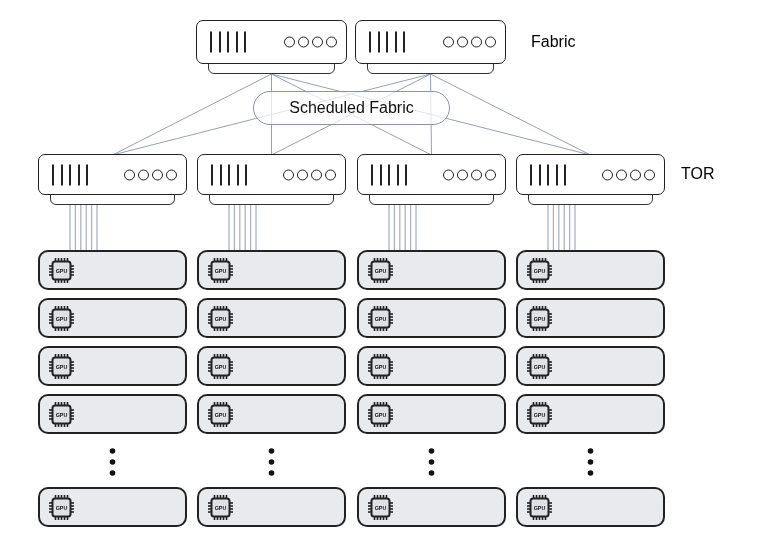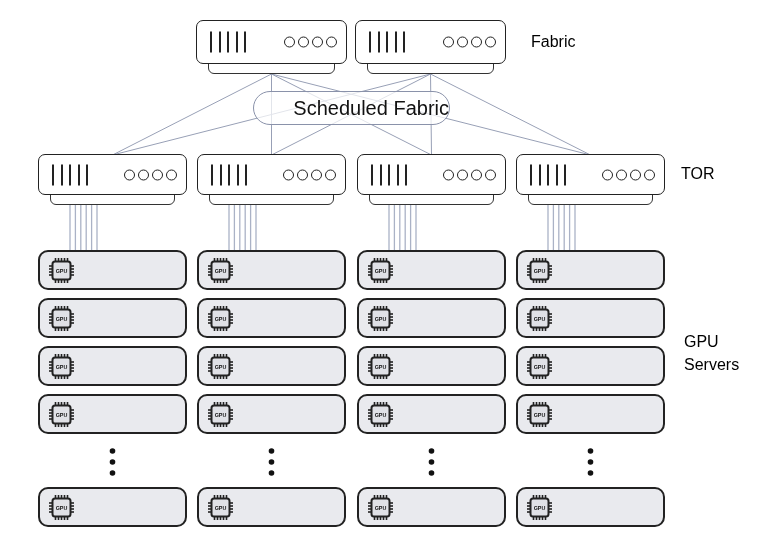--- a/index.html
+++ b/index.html
@@ -9,22 +9,22 @@
   .switch-body { position:absolute; background:#fff; border:1.7px solid #222; border-radius:7px; z-index:2; }
   .switch-tray { position:absolute; background:#fff; border:1.5px solid #333; border-radius:3px 3px 6px 6px; z-index:1; }
   .vents { position:absolute; left:13px; top:50%; transform:translateY(-50%); display:flex; gap:6.5px; }
   .vents i { display:block; width:2px; height:21px; background:#222; }
   .ports { position:absolute; right:9px; top:50%; transform:translateY(-50%); display:flex; gap:3px; }
   .ports i { display:block; width:11px; height:11px; border:1.6px solid #222; border-radius:50%; background:#fff; }
   .server { position:absolute; background:#e9eaee; border:2px solid #222; border-radius:10px; z-index:2;
             display:flex; align-items:center; padding-left:8px; }
   .pill { position:absolute; left:253px; top:91px; width:197px; height:34px;
           border:1.5px solid #8a92aa; border-radius:17px; background:rgba(255,255,255,0.72);
-          z-index:3; display:flex; align-items:center; justify-content:flex-end;
-          font-size:20px; color:#111; }
+          z-index:3; display:flex; align-items:center; justify-content:center;
+          font-size:16px; color:#111; }
   .lbl { position:absolute; font-weight:normal; font-size:16px; color:#000; z-index:4; }
   #lbl-fabric { left:531px; top:33px; }
   #lbl-tor { left:681px; top:165px; }
   #lbl-gpu { left:684px; top:330px; width:68px; line-height:23px; }
 </style>
 </head>
 <body>
 
 <div class="canvas" id="canvas">
   <svg id="wires" class="wires" width="768" height="558">
@@ -71,21 +71,20 @@
       <circle cx="431.5" cy="473" r="2.8" fill="#111111"></circle>
       <circle cx="590.5" cy="451" r="2.8" fill="#111111"></circle>
       <circle cx="590.5" cy="462" r="2.8" fill="#111111"></circle>
       <circle cx="590.5" cy="473" r="2.8" fill="#111111"></circle>
     </svg>
   <div class="pill">
     <span>Scheduled Fabric</span>
   </div>
   <div class="lbl" id="lbl-fabric">Fabric</div>
   <div class="lbl" id="lbl-tor">TOR</div>
-  <div class="lbl" id="lbl-gpu">GPU Servers</div>
 <div class="switch-tray" style="left: 208px; top: 58px; width: 127px; height: 16px;"></div>
     <div class="switch-body" style="left: 196px; top: 20px; width: 151px; height: 44px;">
       <div class="vents" style="">
         <i></i>
         <i></i>
         <i></i>
         <i></i>
         <i></i>
       </div>
       <div class="ports" style="">

